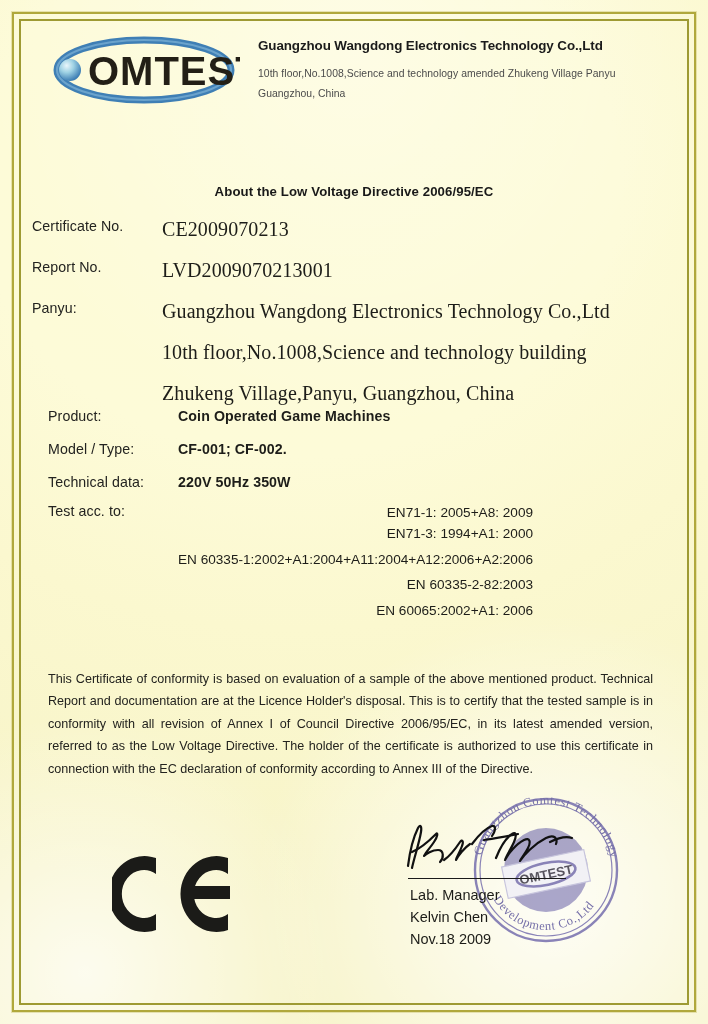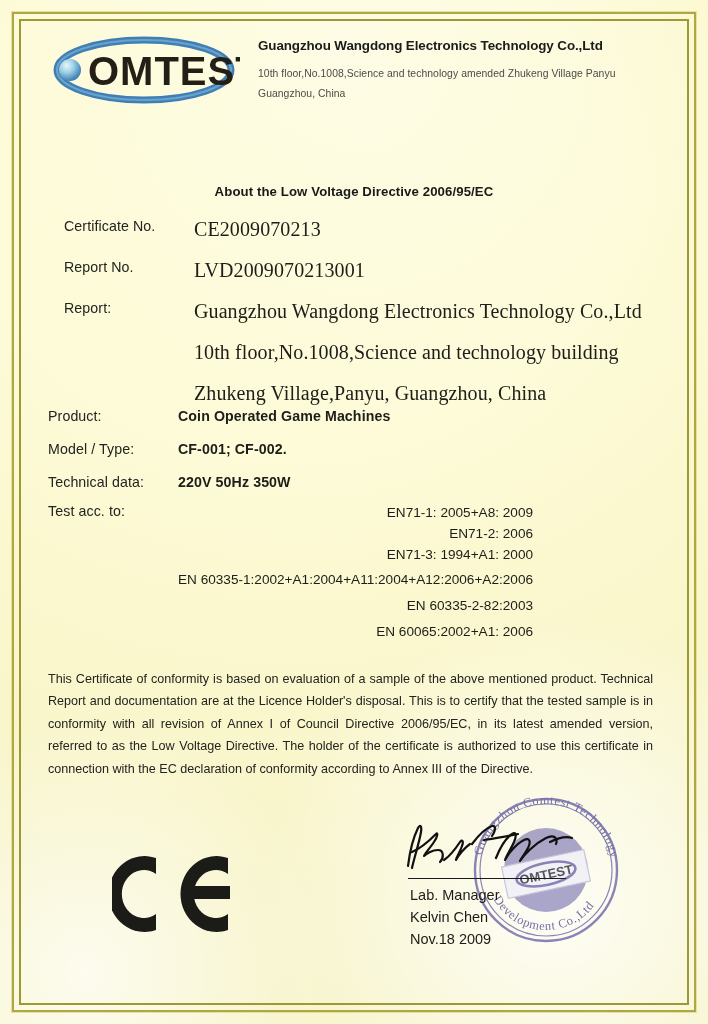--- a/index.html
+++ b/index.html
@@ -109,21 +109,21 @@
     text-align: center;
     font-size: 13.2px;
     font-weight: bold;
     color: #191919;
     letter-spacing: 0.1px;
   }
 
   
   .fields {
     position: absolute;
-    left: 64px;
+    left: 32px;
     top: 218px;
     width: 612px;
     color: #20201c;
   }
   .frow {
     display: flex;
     align-items: flex-start;
   }
   .flabel {
     flex: 0 0 130px;
@@ -268,21 +268,21 @@
     <div class="fields">
       <div class="frow row-sp-1">
         <div class="flabel">Certificate No.</div>
         <div class="fvalue serif-num">CE2009070213</div>
       </div>
       <div class="frow row-sp-1">
         <div class="flabel">Report No.</div>
         <div class="fvalue serif-num">LVD2009070213001</div>
       </div>
       <div class="frow">
-        <div class="flabel">Report:</div>
+        <div class="flabel">Panyu:</div>
         <div>
           <div class="fvalue serif-num">Guangzhou Wangdong Electronics Technology Co.,Ltd</div>
           <div class="fvalue serif-num addr-line">10th floor,No.1008,Science and technology building</div>
           <div class="fvalue serif-num addr-line">Zhukeng Village,Panyu, Guangzhou, China</div>
         </div>
       </div>
     </div>
 
     <div class="fields-2">
       <div class="frow">
@@ -297,21 +297,20 @@
         <div class="flabel">Technical data:</div>
         <div class="fvalue">220V 50Hz 350W</div>
       </div>
     </div>
 
     <div class="fields-3">
       <div class="frow">
         <div class="flabel">Test acc. to:</div>
         <div class="std-list">
           <div>EN71-1: 2005+A8: 2009</div>
-          <div>EN71-2: 2006</div>
           <div>EN71-3: 1994+A1: 2000</div>
           <div class="gap">EN 60335-1:2002+A1:2004+A11:2004+A12:2006+A2:2006</div>
           <div class="gap">EN 60335-2-82:2003</div>
           <div class="gap">EN 60065:2002+A1: 2006</div>
         </div>
       </div>
     </div>
 
     <div class="para">This Certificate of conformity is based on evaluation of a sample of the above mentioned product. Technical Report and documentation are at the Licence Holder's disposal. This is to certify that the tested sample is in conformity with all revision of Annex I of Council Directive 2006/95/EC, in its latest amended version, referred to as the Low Voltage Directive. The holder of the certificate is authorized to use this certificate in connection with the EC declaration of conformity according to Annex III of the Directive.</div>
 

